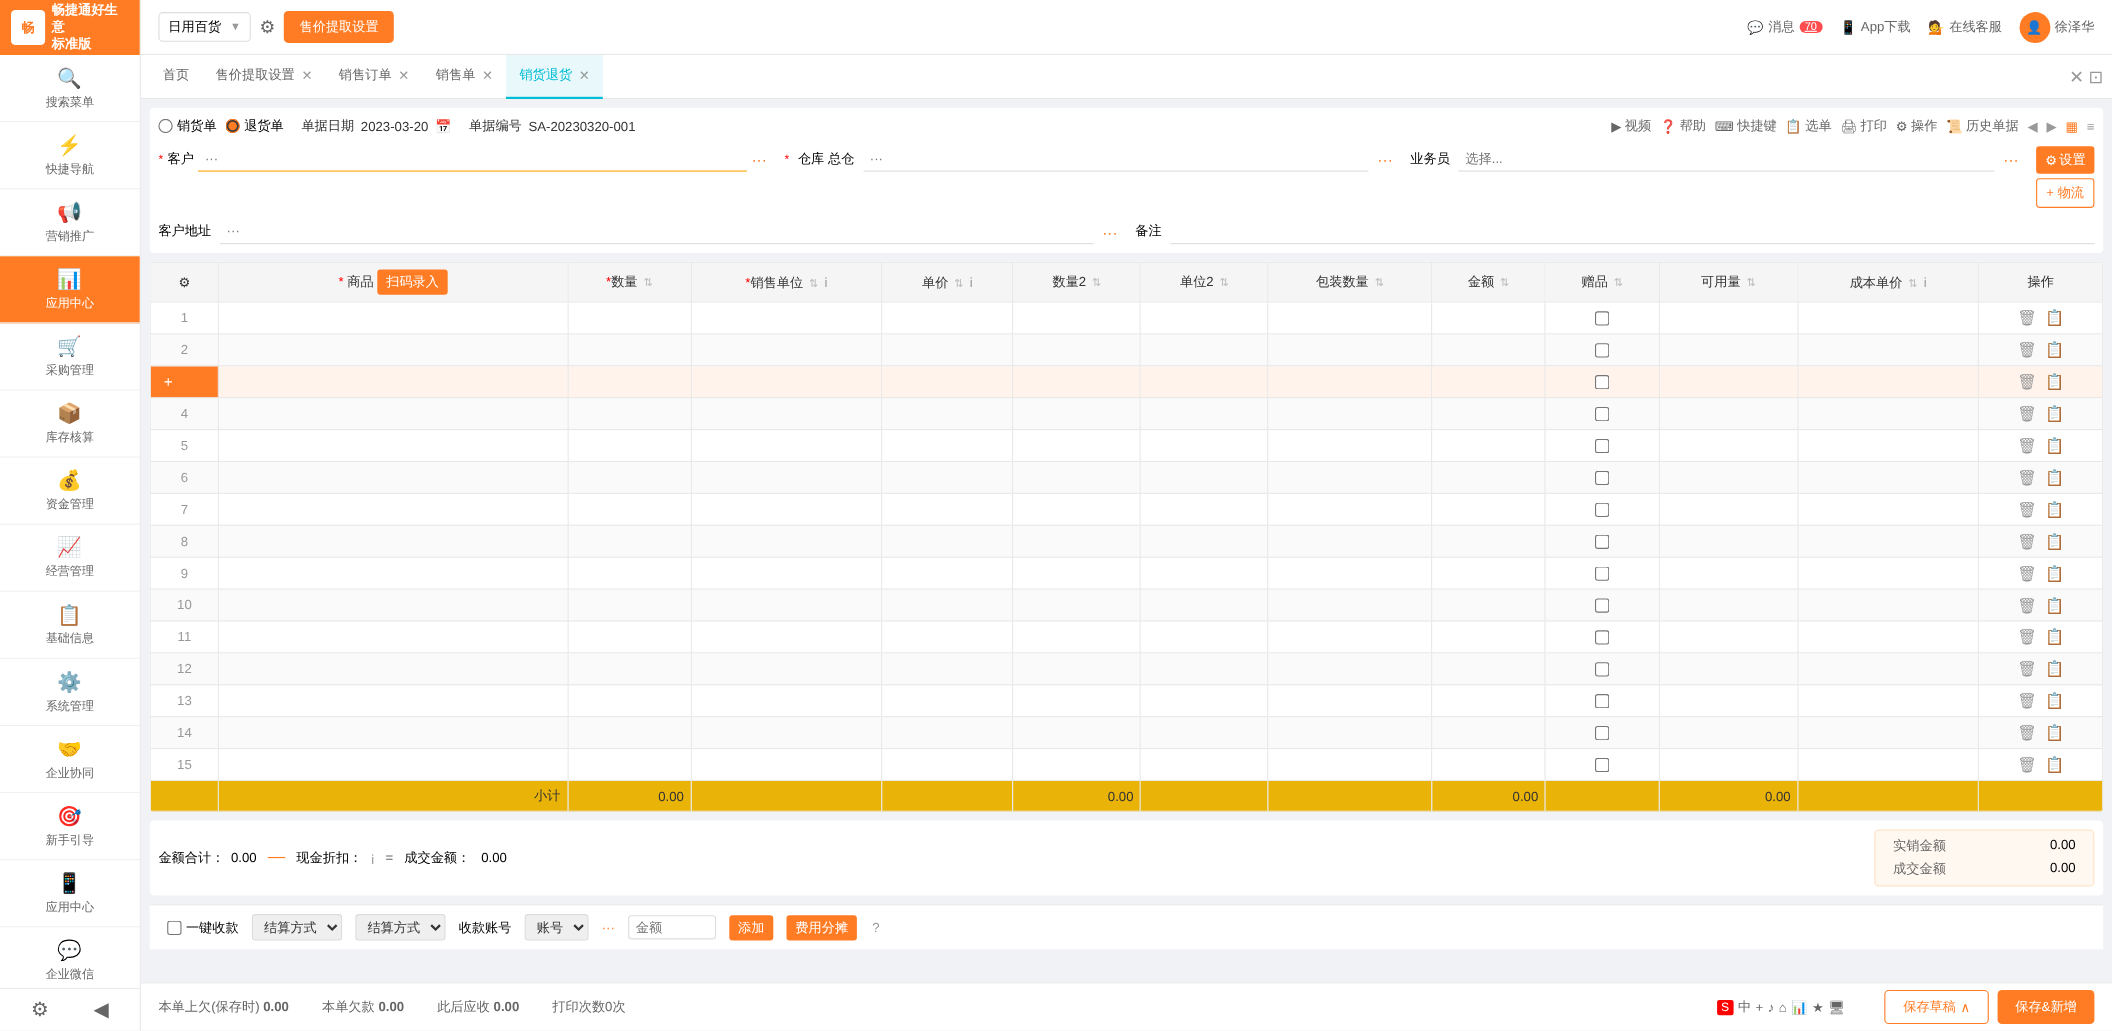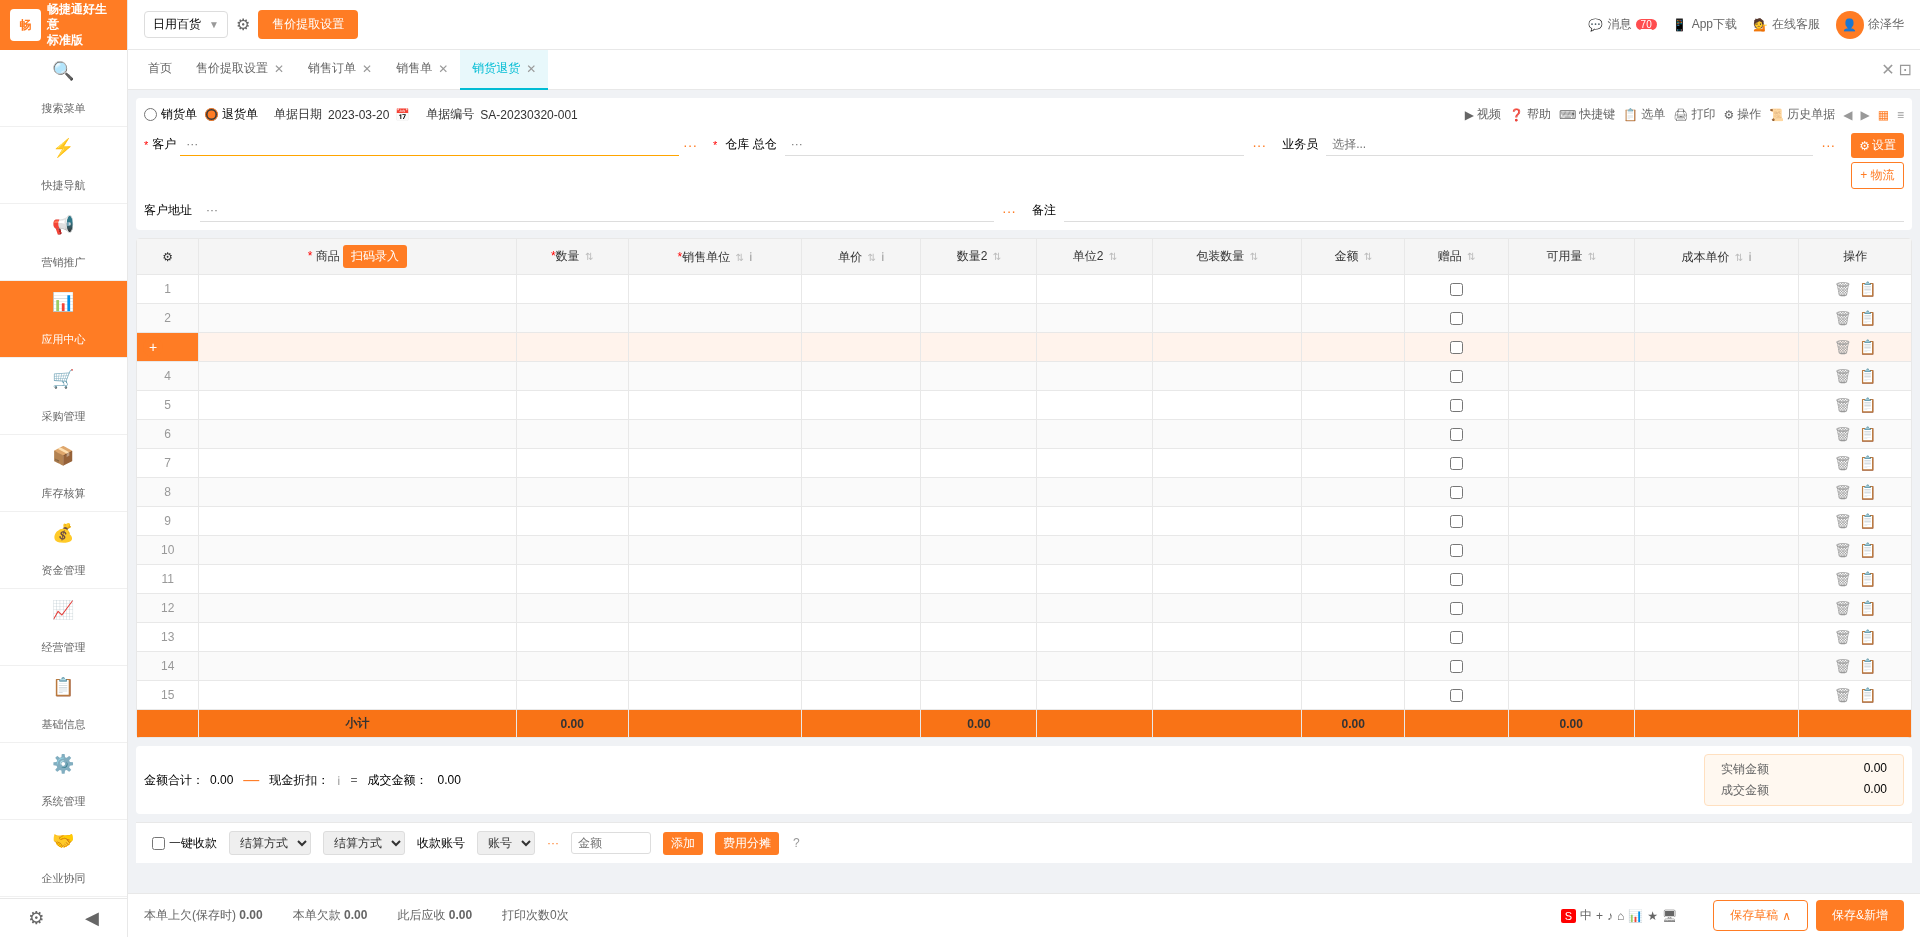--- a/index.html
+++ b/index.html
@@ -7,21 +7,21 @@
 
     
     .sidebar { width: 128px; background: #fff; display: flex; flex-direction: column; border-right: 1px solid #e8e8e8; flex-shrink: 0; }
     .sidebar-logo { background: #ff7c24; padding: 10px; display: flex; align-items: center; gap: 6px; height: 50px; }
     .sidebar-logo-icon { width: 32px; height: 32px; background: #fff; border-radius: 4px; display: flex; align-items: center; justify-content: center; color: #ff7c24; font-weight: bold; font-size: 14px; }
     .sidebar-logo-text { color: #fff; font-size: 12px; line-height: 1.3; font-weight: bold; }
     .sidebar-nav { flex: 1; overflow-y: auto; }
     .sidebar-item { display: flex; flex-direction: column; align-items: center; padding: 10px 4px; cursor: pointer; color: #666; border-bottom: 1px solid #f0f0f0; }
     .sidebar-item.active { background: #ff7c24; color: #fff; }
     .sidebar-item-icon { font-size: 18px; margin-bottom: 3px; }
-    .sidebar-item-label { font-size: 11px; text-align: center; margin-top: 16px; }
+    .sidebar-item-label { font-size: 11px; text-align: center; }
     .sidebar-footer { display: flex; align-items: center; justify-content: space-around; padding: 8px; border-top: 1px solid #e8e8e8; }
 
     
     .main { flex: 1; display: flex; flex-direction: column; overflow: hidden; }
 
     
     .topbar { background: #fff; height: 50px; display: flex; align-items: center; padding: 0 16px; border-bottom: 1px solid #e8e8e8; justify-content: space-between; }
     .topbar-left { display: flex; align-items: center; gap: 8px; }
     .topbar-dropdown { background: #fff; border: 1px solid #ddd; border-radius: 4px; padding: 4px 8px; display: flex; align-items: center; gap: 8px; cursor: pointer; }
     .topbar-btn { background: #ff7c24; color: #fff; border: none; border-radius: 4px; padding: 6px 14px; cursor: pointer; font-size: 12px; }
@@ -66,21 +66,21 @@
     td { padding: 4px 6px; text-align: center; border: 1px solid #e8e8e8; color: #333; height: 28px; }
     tr:nth-child(even) td { background: #fafafa; }
     tr.active-row td { background: #fff3ec; }
     tr.active-row td:first-child { background: #ff7c24; color: #fff; }
     .row-num { color: #999; }
     .sort-arrows { color: #bbb; font-size: 10px; margin-left: 2px; }
     .add-row-btn { background: #ff7c24; color: #fff; border-radius: 50%; width: 20px; height: 20px; display: flex; align-items: center; justify-content: center; cursor: pointer; font-size: 14px; border: none; }
     .op-btn { background: none; border: none; cursor: pointer; color: #999; font-size: 14px; padding: 2px; }
 
     
-    .total-row td { background: #f97316; font-weight: 700; }
+    .total-row td { background: #eab308; font-weight: 400; text-align: right; }
     .btn-draft { background: #fff; color: #ff7c24; border: 1px solid #ff7c24; border-radius: 4px; padding: 6px 16px; cursor: pointer; font-size: 13px; display: flex; align-items: center; gap: 4px; }
     .btn-save-new { background: #ff7c24; color: #fff; border: none; border-radius: 4px; padding: 6px 16px; cursor: pointer; font-size: 13px; display: flex; align-items: center; gap: 4px; }
 
     
     .payment-row { background: #fff; border-top: 1px solid #e8e8e8; padding: 8px 16px; display: flex; align-items: center; gap: 12px; flex-wrap: wrap; }
     .payment-checkbox { display: flex; align-items: center; gap: 4px; cursor: pointer; }
     .payment-select { border: 1px solid #ddd; border-radius: 3px; padding: 3px 6px; color: #333; }
     .payment-input { border: 1px solid #ddd; border-radius: 3px; padding: 3px 6px; width: 80px; }
     .three-dots-btn { color: #ff7c24; cursor: pointer; }
     .add-btn-orange { background: #ff7c24; color: #fff; border: none; border-radius: 3px; padding: 3px 8px; cursor: pointer; }

